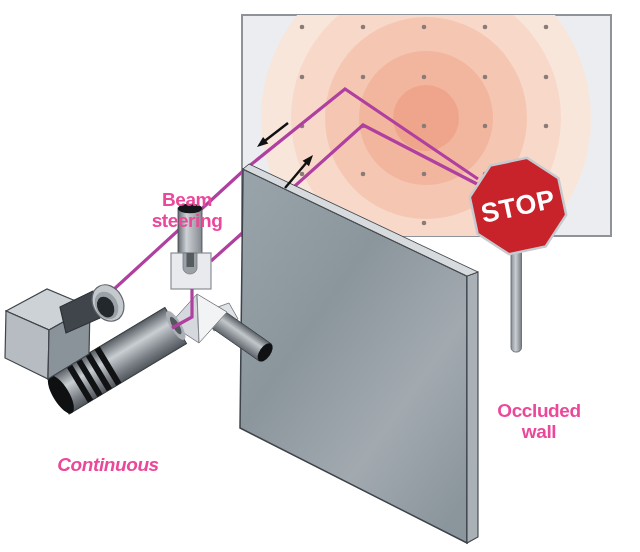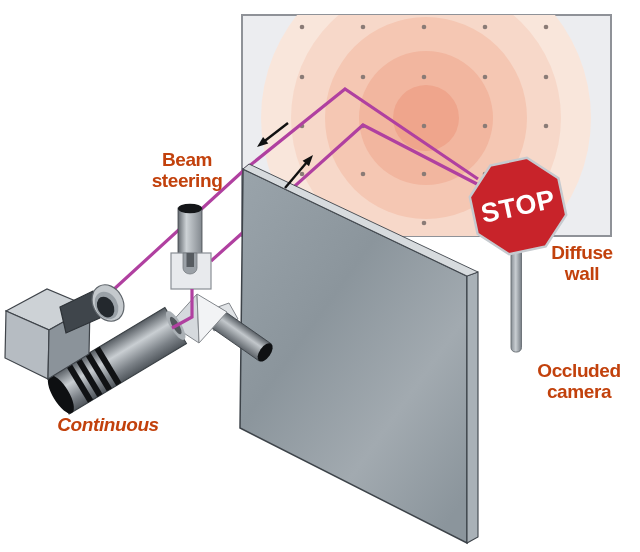--- a/index.html
+++ b/index.html
@@ -1,21 +1,21 @@
 <!DOCTYPE html>
 <html><head>
 <meta charset="utf-8">
 <style>
   html,body{margin:0;padding:0;background:#ffffff;}
   .scene{position:relative;width:640px;height:552px;background:#ffffff;overflow:hidden;
          font-family:"Liberation Sans",sans-serif;}
   .scene svg{position:absolute;left:0;top:0;}
   .label{position:absolute;display:flex;flex-direction:column;align-items:center;
          font-weight:bold;font-size:19px;line-height:21px;letter-spacing:-0.4px;
-         color:#c2410c;text-align:right;white-space:nowrap;}
+         color:#ec4899;text-align:right;white-space:nowrap;margin-top:40px;}
 </style>
 </head>
 <body>
 
 <div class="scene">
 <svg width="640" height="552" viewBox="0 0 640 552">
   <defs>
     <clipPath id="panelClip">
           <rect x="242" y="15" width="369" height="221"></rect>
         </clipPath>
@@ -158,21 +158,17 @@
   <path d="M172,328 L192,317 L192,289" fill="none" stroke-width="3.2" stroke="#b040a0"></path>
 </svg>
 
 <div class="label" style="left:132px;top:149px;width:110px;">
   <span>Beam</span>
   <span>steering</span>
 </div>
 <div class="label" style="left:43px;top:414px;width:130px;font-style:italic;">
   <span>Continuous</span>
 </div>
-<div class="label" style="left:527px;top:242px;width:110px;">
-  <span>Diffuse</span>
+<div class="label" style="left:479px;top:360px;width:120px;">
+  <span>Occluded</span>
   <span>wall</span>
-</div>
-<div class="label" style="left:479px;top:360px;width:120px;padding-left:40px;">
-  <span>Occluded</span>
-  <span>camera</span>
 </div>
 </div>
 
 </body></html>

